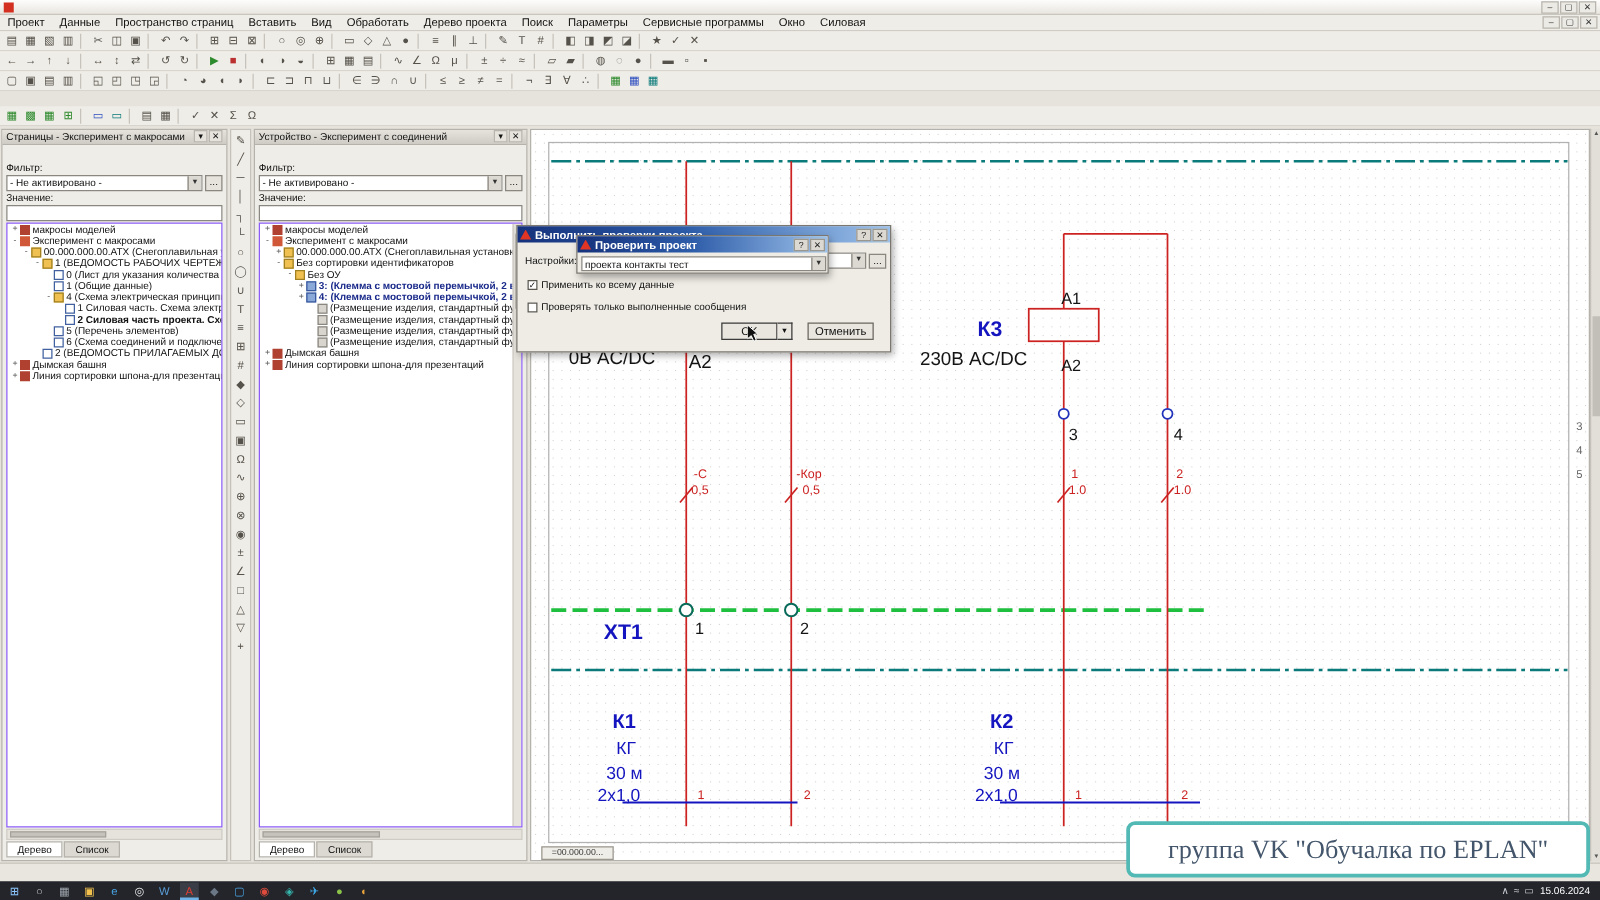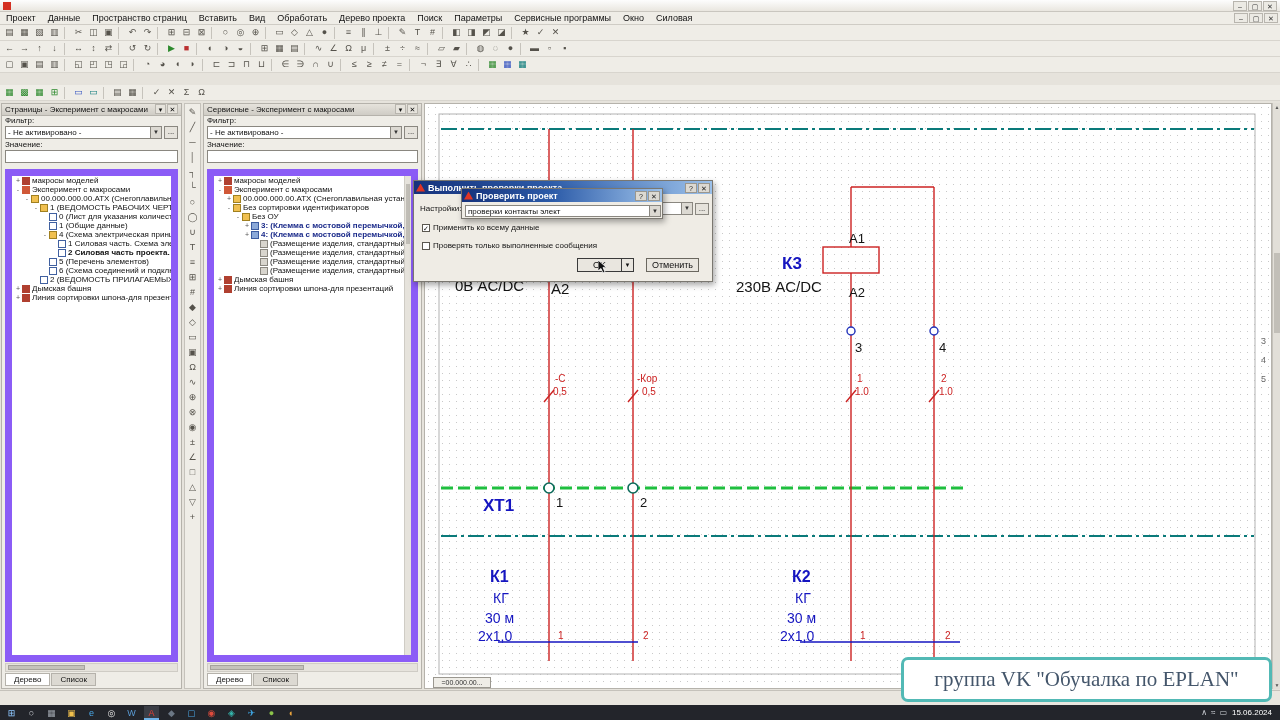--- a/index.html
+++ b/index.html
@@ -21,29 +21,29 @@
   .tb-ico{flex:0 0 auto;width:15px;height:14px;line-height:13px;font-size:9px;text-align:center;color:#55524b}
   .tb-sep{flex:0 0 auto;width:5px;height:12px;border-left:1px solid #c6c3bc;margin:0 2px}
 
   
   .panel{position:absolute;top:103px;height:586px;background:#efede7;border:1px solid #b5b2ab;display:flex;flex-direction:column}
   #panel-pages{left:1px;width:181px}
   #panel-devices{left:203px;width:219px}
   .panel-header{flex:0 0 12px;background:linear-gradient(#e6e3dc,#cfccc5);border-bottom:1px solid #b5b2ab;font-size:8px;line-height:11px;padding:0 3px;display:flex;white-space:nowrap;overflow:hidden}
   .ph-btns{margin-left:auto;display:flex;gap:1px}
   .ph-btn{width:11px;height:10px;font-size:7px;line-height:9px;text-align:center;border:1px solid #b8b5ae;background:#e6e3dc}
-  .panel-filters{flex:0 0 52px;padding:0 3px 0;font-size:8px}
+  .panel-filters{flex:0 0 52px;padding:14px 3px 0;font-size:8px}
   .field-label{height:10px;line-height:10px}
   .combo-row{display:flex;height:13px;margin-bottom:1px}
   .combo{flex:1;display:flex;background:#fff;border:1px solid #8a8780;min-width:0}
   .combo-text{flex:1;font-size:8px;line-height:11px;padding-left:2px;white-space:nowrap;overflow:hidden}
   .combo-arrow{flex:0 0 11px;background:#dcd9d2;border-left:1px solid #8a8780;font-size:6px;line-height:11px;text-align:center;color:#333}
   .browse-btn{flex:0 0 14px;margin-left:2px;background:#e6e3dc;border:1px solid #8a8780;font-size:8px;line-height:10px;text-align:center}
   .value-input{height:13px;background:#fff;border:1px solid #8a8780}
-  .tree{flex:1 1 auto;background:#fff;border:7px solid #8b5cf6;margin:1px 3px 0;overflow:hidden;position:relative}
+  .tree{flex:1 1 auto;background:#fff;border:1px solid #8b5cf6;margin:1px 3px 0;overflow:hidden;position:relative}
   .tree-row{height:9px;line-height:9px;display:flex;align-items:center;white-space:nowrap;font-size:8px}
   .exp{flex:0 0 8px;font-size:7px;color:#555;text-align:center}
   .tico{flex:0 0 8px;height:8px;margin-right:2px}
   .ti-book{background:#b04030}
   .ti-booko{background:#d05838}
   .ti-folder{background:#f0c050;border:1px solid #a08020}
   .ti-page{background:#fff;border:1px solid #4060a0}
   .ti-dev{background:#8aa8d8;border:1px solid #3a5aa0}
   .ti-devg{background:#d8d5ce;border:1px solid #8a8780}
   .tlbl.b{font-weight:bold}
@@ -428,21 +428,21 @@
     <span class="ss-ico">±</span>
     <span class="ss-ico">∠</span>
     <span class="ss-ico">□</span>
     <span class="ss-ico">△</span>
     <span class="ss-ico">▽</span>
     <span class="ss-ico">+</span>
   </div>
 
 <div class="panel" id="panel-devices">
   <div class="panel-header">
-    <span>Сервисные - Эксперимент с макросами</span>
+    <span>Устройство - Эксперимент с соединений</span>
     <span class="ph-btns">
       <span class="ph-btn">▾</span>
       <span class="ph-btn">✕</span>
     </span>
   </div>
   <div class="panel-filters">
     <div class="field-label">Фильтр:</div>
     <div class="combo-row">
       <span class="combo">
         <span class="combo-text">- Не активировано -</span>
@@ -656,21 +656,21 @@
 <div class="dlg" id="dlg-front">
   <div class="dlg-title">
     <span class="dlg-ico"></span>
     <span>Проверить проект</span>
     <span class="dlg-tbtns">
       <span class="dlg-tbtn">?</span>
       <span class="dlg-tbtn">✕</span>
     </span>
   </div>
   <div class="front-combo">
-    <span class="combo-text">проверки контакты элект</span>
+    <span class="combo-text">проекта контакты тест</span>
     <span class="combo-arrow">▼</span>
   </div>
 </div>
 
 <div id="cursor">
   <svg width="10" height="14">
       <polygon points="0,0 0,11 3,8.5 5,13 7,12 5,7.5 8,7" fill="#111" stroke="#fff" stroke-width="0.8"></polygon>
     </svg>
 </div>
 

